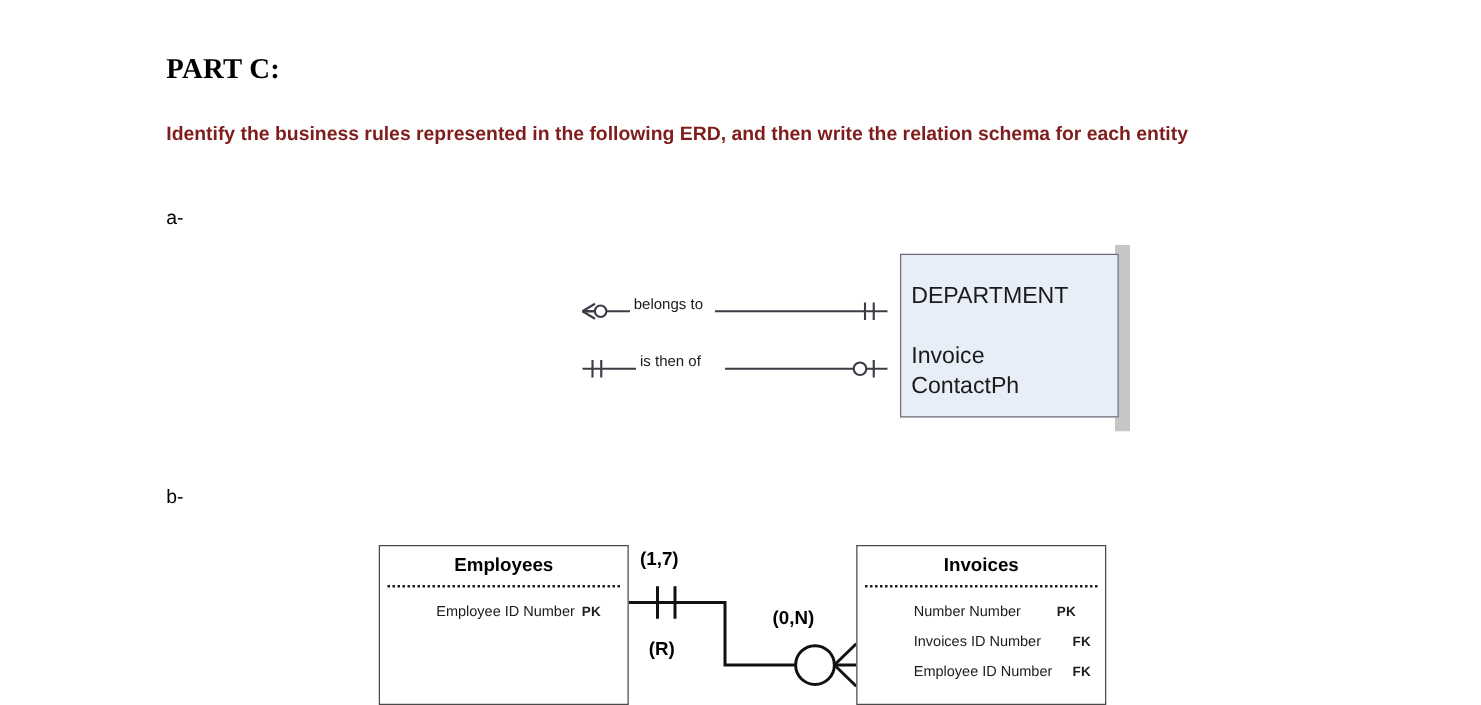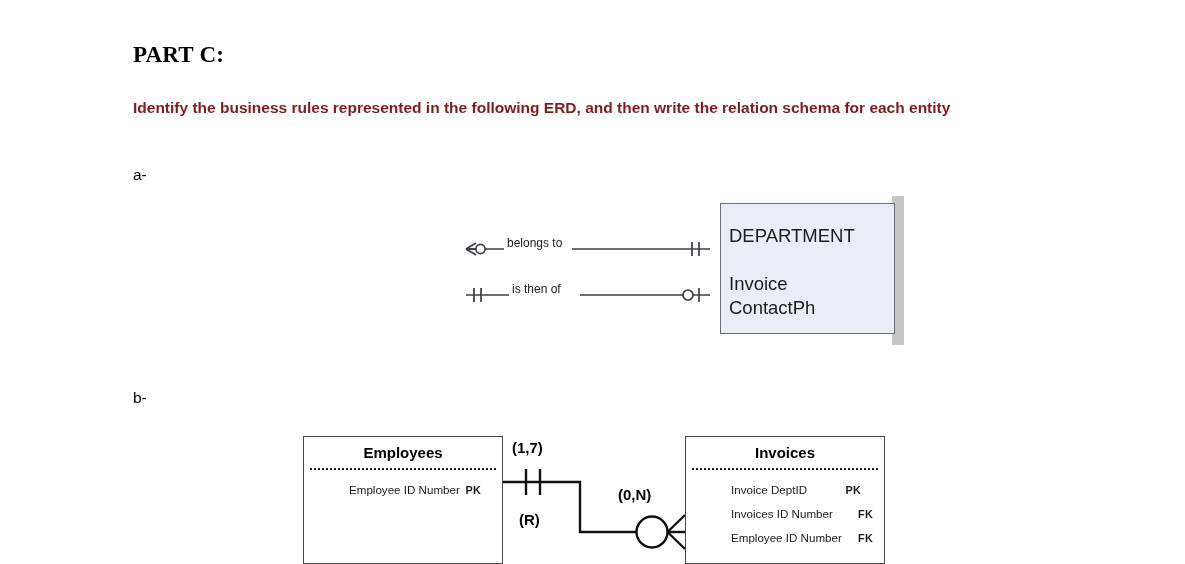--- a/index.html
+++ b/index.html
@@ -271,21 +271,21 @@
       <div id="emp-attr-1" class="attr-row">
         <span>Employee ID Number</span>
         <span class="attr-key">PK</span>
       </div>
     </div>
 
     <div id="invoices-box" class="entity-box-b">
       <div class="entity-b-title">Invoices</div>
       <div class="divider-dotted"></div>
       <div id="inv-attr-1" class="attr-row">
-        <span>Invoice DeptID</span>
+        <span>Number Number</span>
         <span class="attr-key">PK</span>
       </div>
       <div id="inv-attr-2" class="attr-row">
         <span>Invoices ID Number</span>
         <span class="attr-key">FK</span>
       </div>
       <div id="inv-attr-3" class="attr-row">
         <span>Employee ID Number</span>
         <span class="attr-key">FK</span>
       </div>

